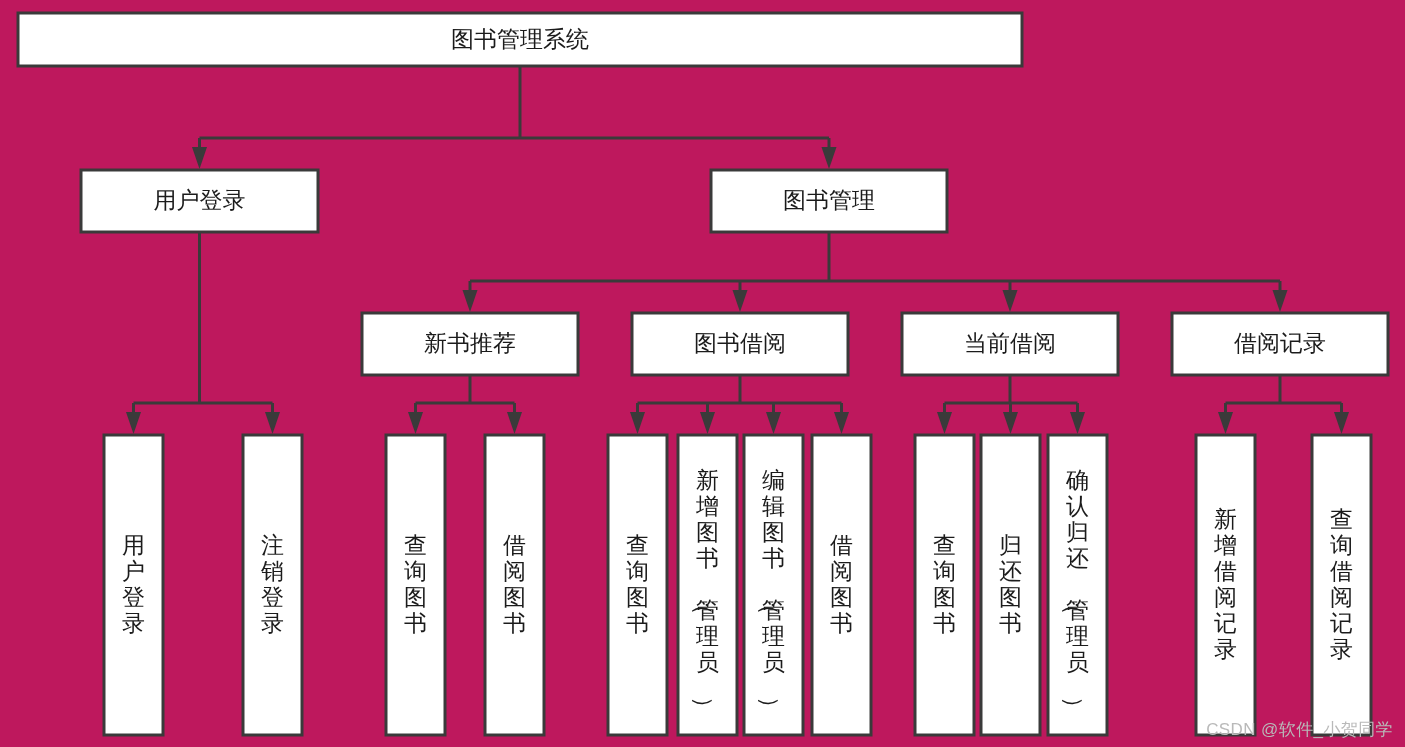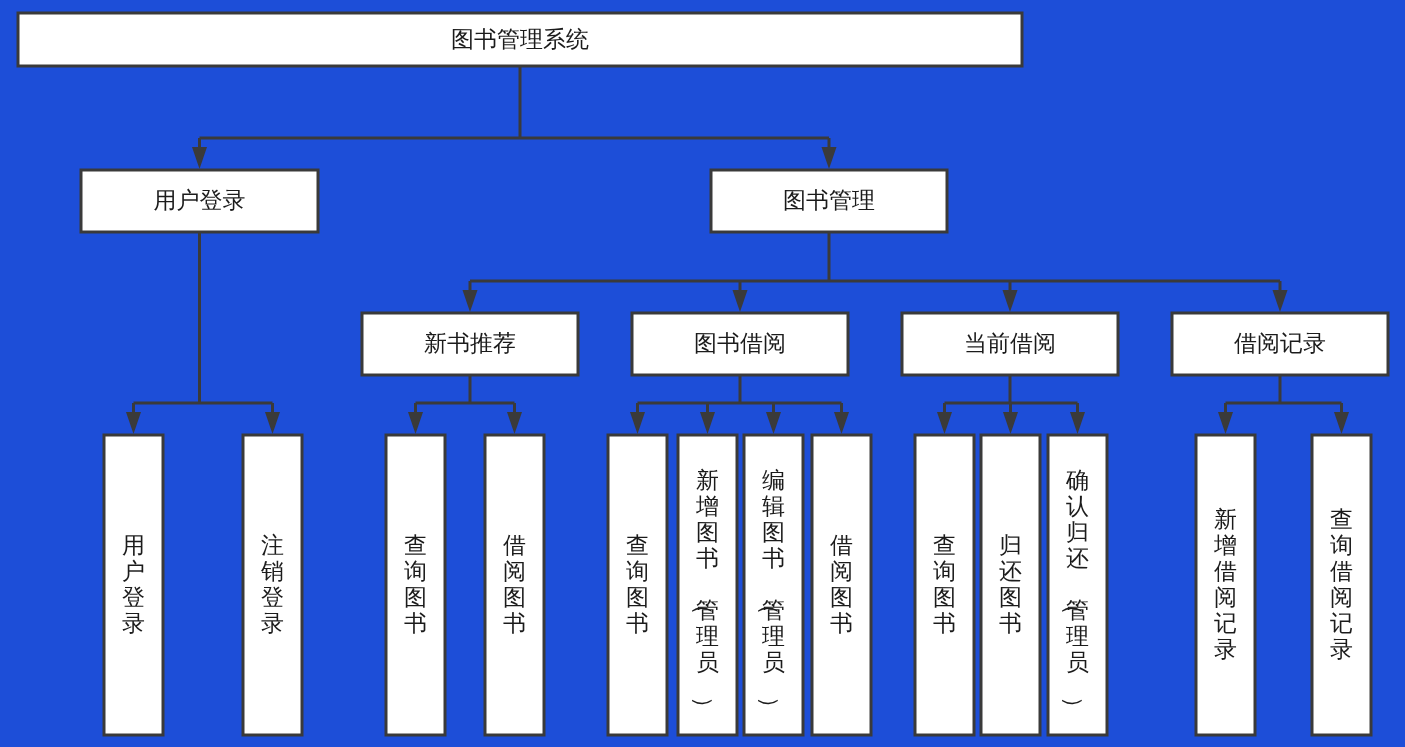--- a/index.html
+++ b/index.html
@@ -10,21 +10,21 @@
   body {
     width: 1405px;
     height: 747px;
     font-family: "Liberation Sans", "DejaVu Sans", sans-serif;
     overflow: hidden;
   }
   #diagram-root {
     position: relative;
     width: 1405px;
     height: 747px;
-    background: #1d4ed8;
+    background: #be185d;
   }
   svg#flow {
     position: absolute;
     left: 0;
     top: 0;
     width: 1405px;
     height: 747px;
   }
   .node-box {
     fill: #ffffff;
@@ -215,13 +215,14 @@
         <g>
           <rect x="1196" y="435" width="59" height="300" class="node-box"></rect>
           <text x="1225.5" y="527.28" class="node-label-vertical"><tspan x="1225.5" dy="0">新</tspan><tspan x="1225.5" dy="26">增</tspan><tspan x="1225.5" dy="26">借</tspan><tspan x="1225.5" dy="26">阅</tspan><tspan x="1225.5" dy="26">记</tspan><tspan x="1225.5" dy="26">录</tspan></text>
         </g>
         <g>
           <rect x="1312" y="435" width="59" height="300" class="node-box"></rect>
           <text x="1341.5" y="527.28" class="node-label-vertical"><tspan x="1341.5" dy="0">查</tspan><tspan x="1341.5" dy="26">询</tspan><tspan x="1341.5" dy="26">借</tspan><tspan x="1341.5" dy="26">阅</tspan><tspan x="1341.5" dy="26">记</tspan><tspan x="1341.5" dy="26">录</tspan></text>
         </g>
       </g>
   </svg>
+  <div class="watermark">CSDN @软件_小贺同学</div>
 </div>
 
 </body></html>

